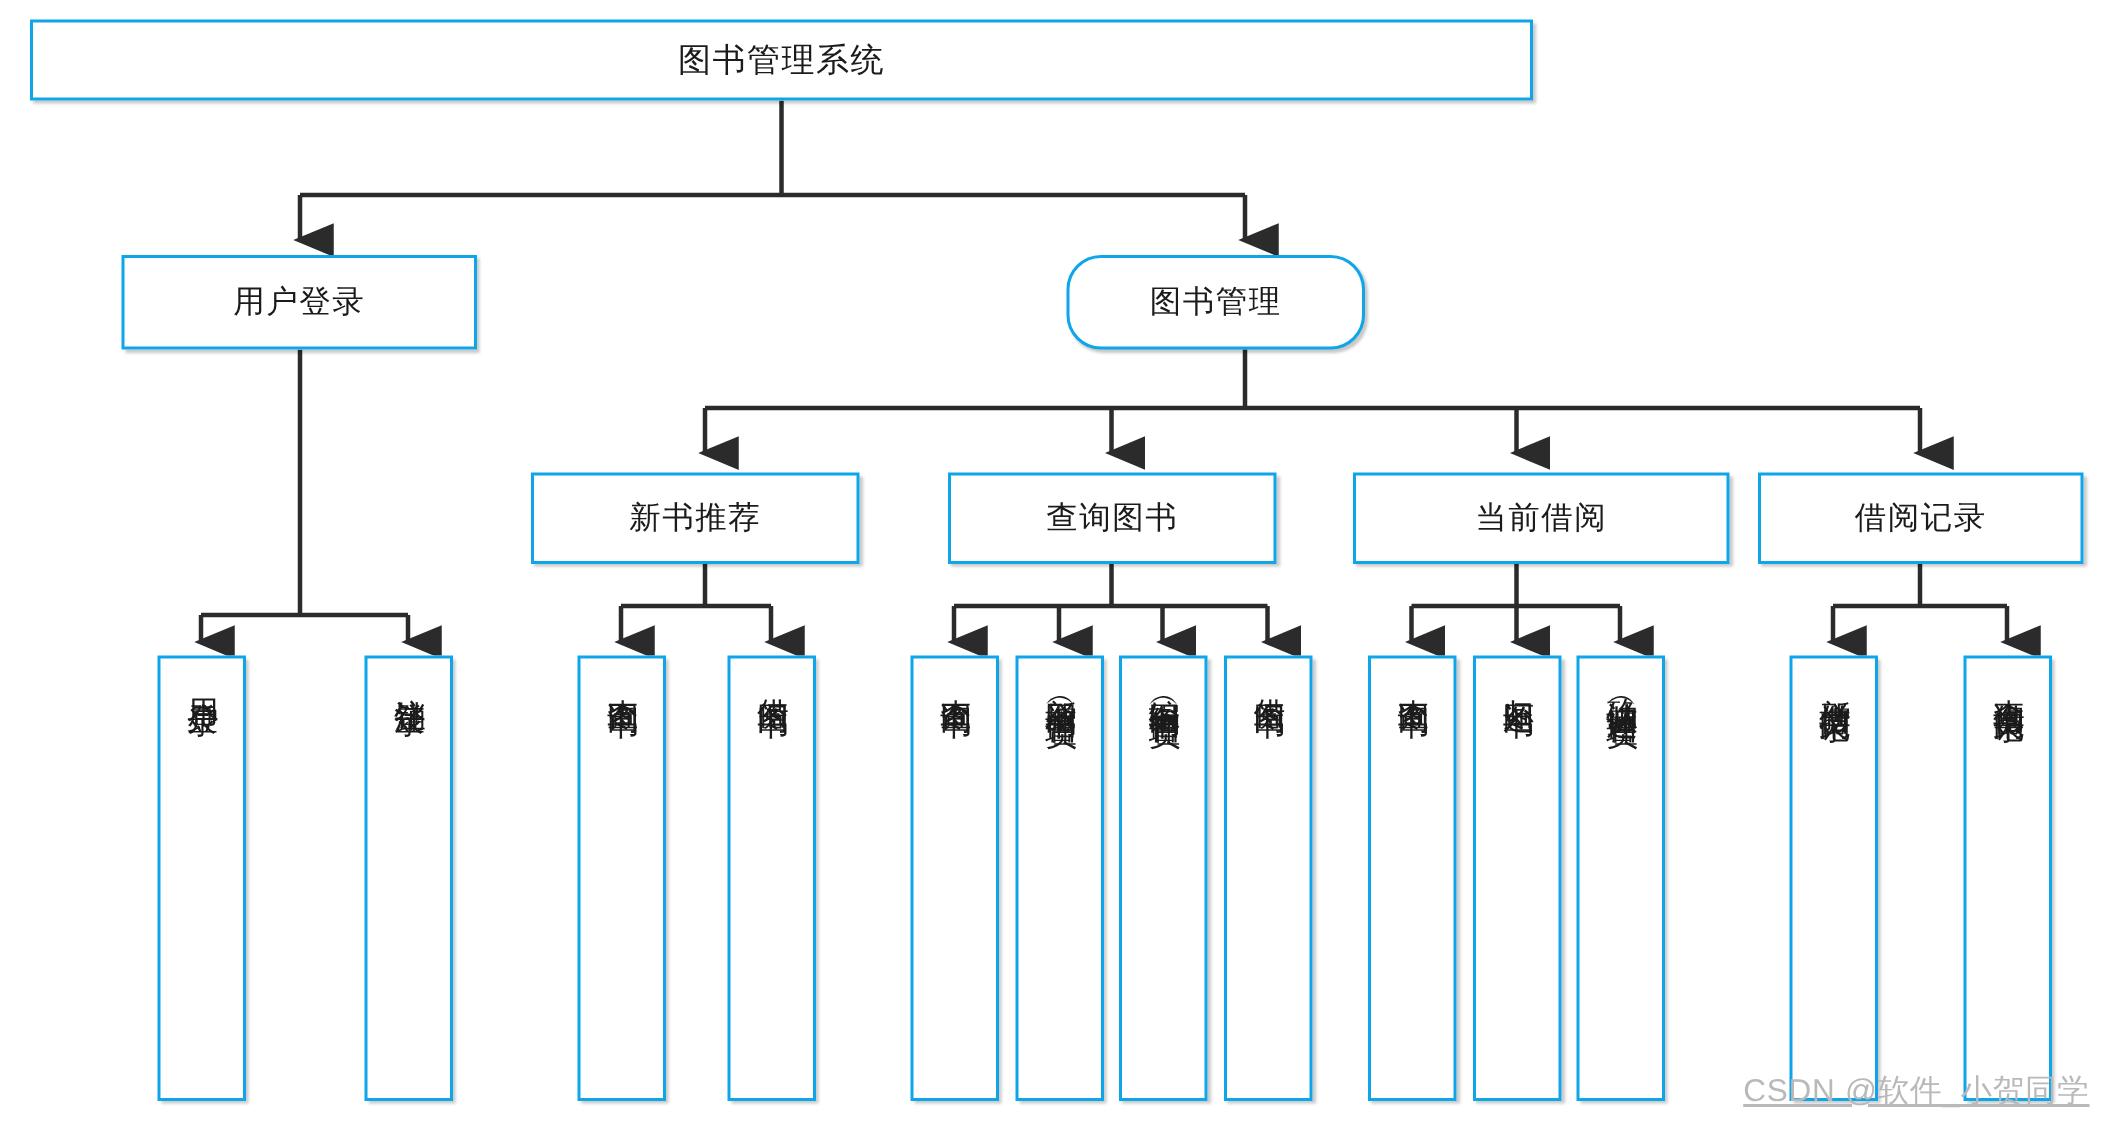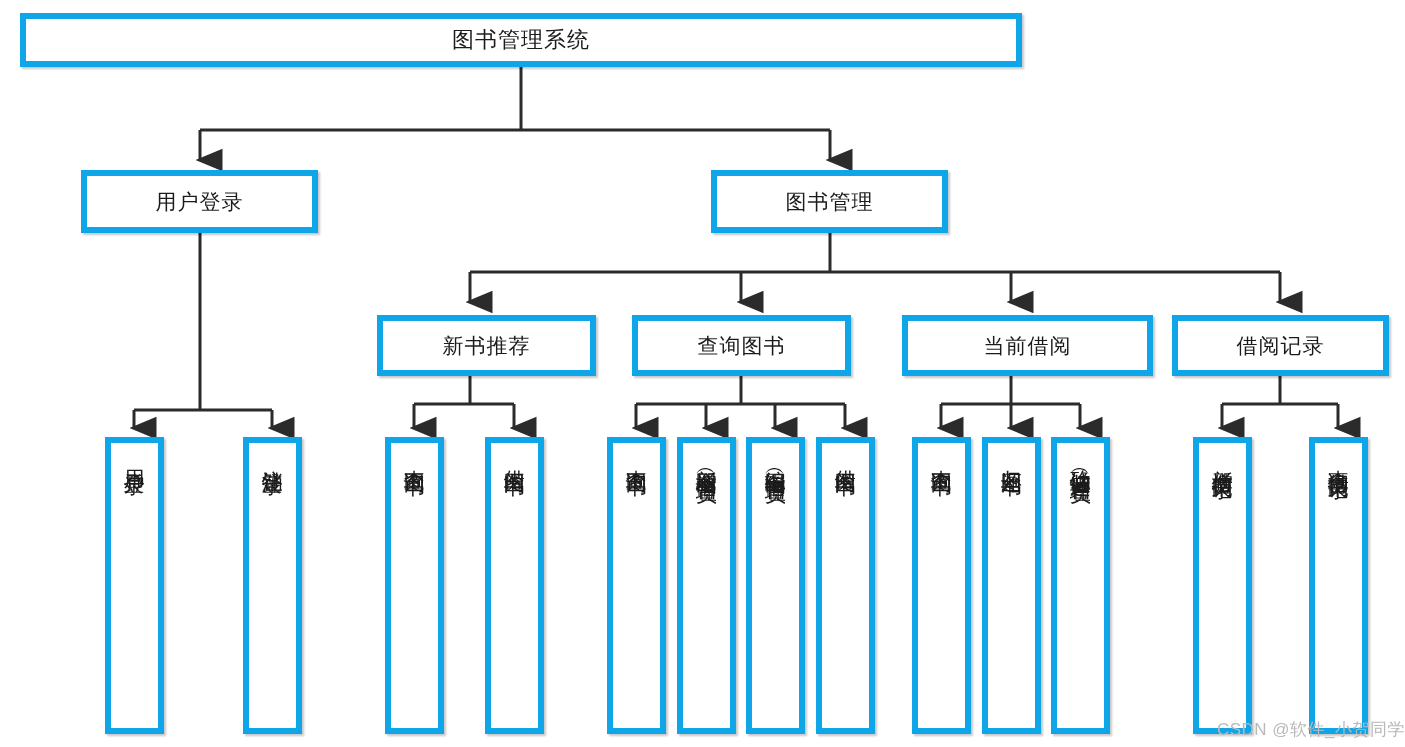--- a/index.html
+++ b/index.html
@@ -21,21 +21,21 @@
     position: absolute;
     left: 0;
     top: 0;
     width: 1405px;
     height: 747px;
   }
   .node {
     position: absolute;
     box-sizing: border-box;
     background: #ffffff;
-    border: 6px solid #0ea5e9;
+    border: 2px solid #0ea5e9;
     box-shadow: 2px 2px 2px rgba(0,0,0,0.22);
     display: flex;
     align-items: center;
     justify-content: center;
     color: #1b1b1b;
   }
   .node.h {
     font-size: 21px;
     letter-spacing: 1px;
     line-height: 1.2;
@@ -52,27 +52,28 @@
     writing-mode: vertical-rl;
     text-orientation: upright;
     font-size: 21px;
     line-height: 1.22;
     letter-spacing: 2px;
     white-space: nowrap;
     color: #1b1b1b;
   }
   #watermark {
     position: absolute;
-    right: 0;
+    right: 12px;
     bottom: 6px;
-    font-size: 17px;
+    font-size: 21px;
     color: #b9b9b9;
     letter-spacing: 0.5px;
     white-space: nowrap;
     pointer-events: none;
+    text-decoration: underline;
   }
 </style>
 </head>
 <body>
 
 <div id="canvas">
 
   <svg id="wires" viewBox="0 0 1405 747" width="1405" height="747" xmlns="http://www.w3.org/2000/svg">
     <defs>
       <marker id="arrow" viewBox="0 0 12 12" refX="6" refY="10" markerWidth="9" markerHeight="9" orient="auto-start-reverse">
@@ -123,34 +124,34 @@
     </g>
   </svg>
 
   <div class="node h root" style="left:20px; top:13px; width:1002px; height:54px;">
     <span>图书管理系统</span>
   </div>
 
   <div class="node h" style="left:81px; top:170px; width:237px; height:63px;">
     <span>用户登录</span>
   </div>
-  <div class="node h" style="left:711px; top:170px; width:237px; height:63px;">
+  <div class="node h" style="left:711px; top:170px; width:199px; height:63px;border-radius:23px;">
     <span>图书管理</span>
   </div>
 
-  <div class="node h" style="left:377px; top:315px; width:219px; height:61px;text-align:center;">
+  <div class="node h" style="left:354px; top:315px; width:219px; height:61px;text-align:center;">
     <span>新书推荐</span>
   </div>
   <div class="node h" style="left:632px; top:315px; width:219px; height:61px;">
     <span>查询图书</span>
   </div>
   <div class="node h" style="left:902px; top:315px; width:251px; height:61px;">
     <span>当前借阅</span>
   </div>
-  <div class="node h" style="left:1172px; top:315px; width:217px; height:61px;">
+  <div class="node h" style="left:1172px; top:315px; width:217px; height:61px;font-family:Liberation Serif, serif;">
     <span>借阅记录</span>
   </div>
 
   <div class="node v" style="left:105px; top:437px; width:59px; height:297px;">
     <span class="vtext">用户登录</span>
   </div>
   <div class="node v" style="left:243px; top:437px; width:59px; height:297px;">
     <span class="vtext">注销登录</span>
   </div>
 

